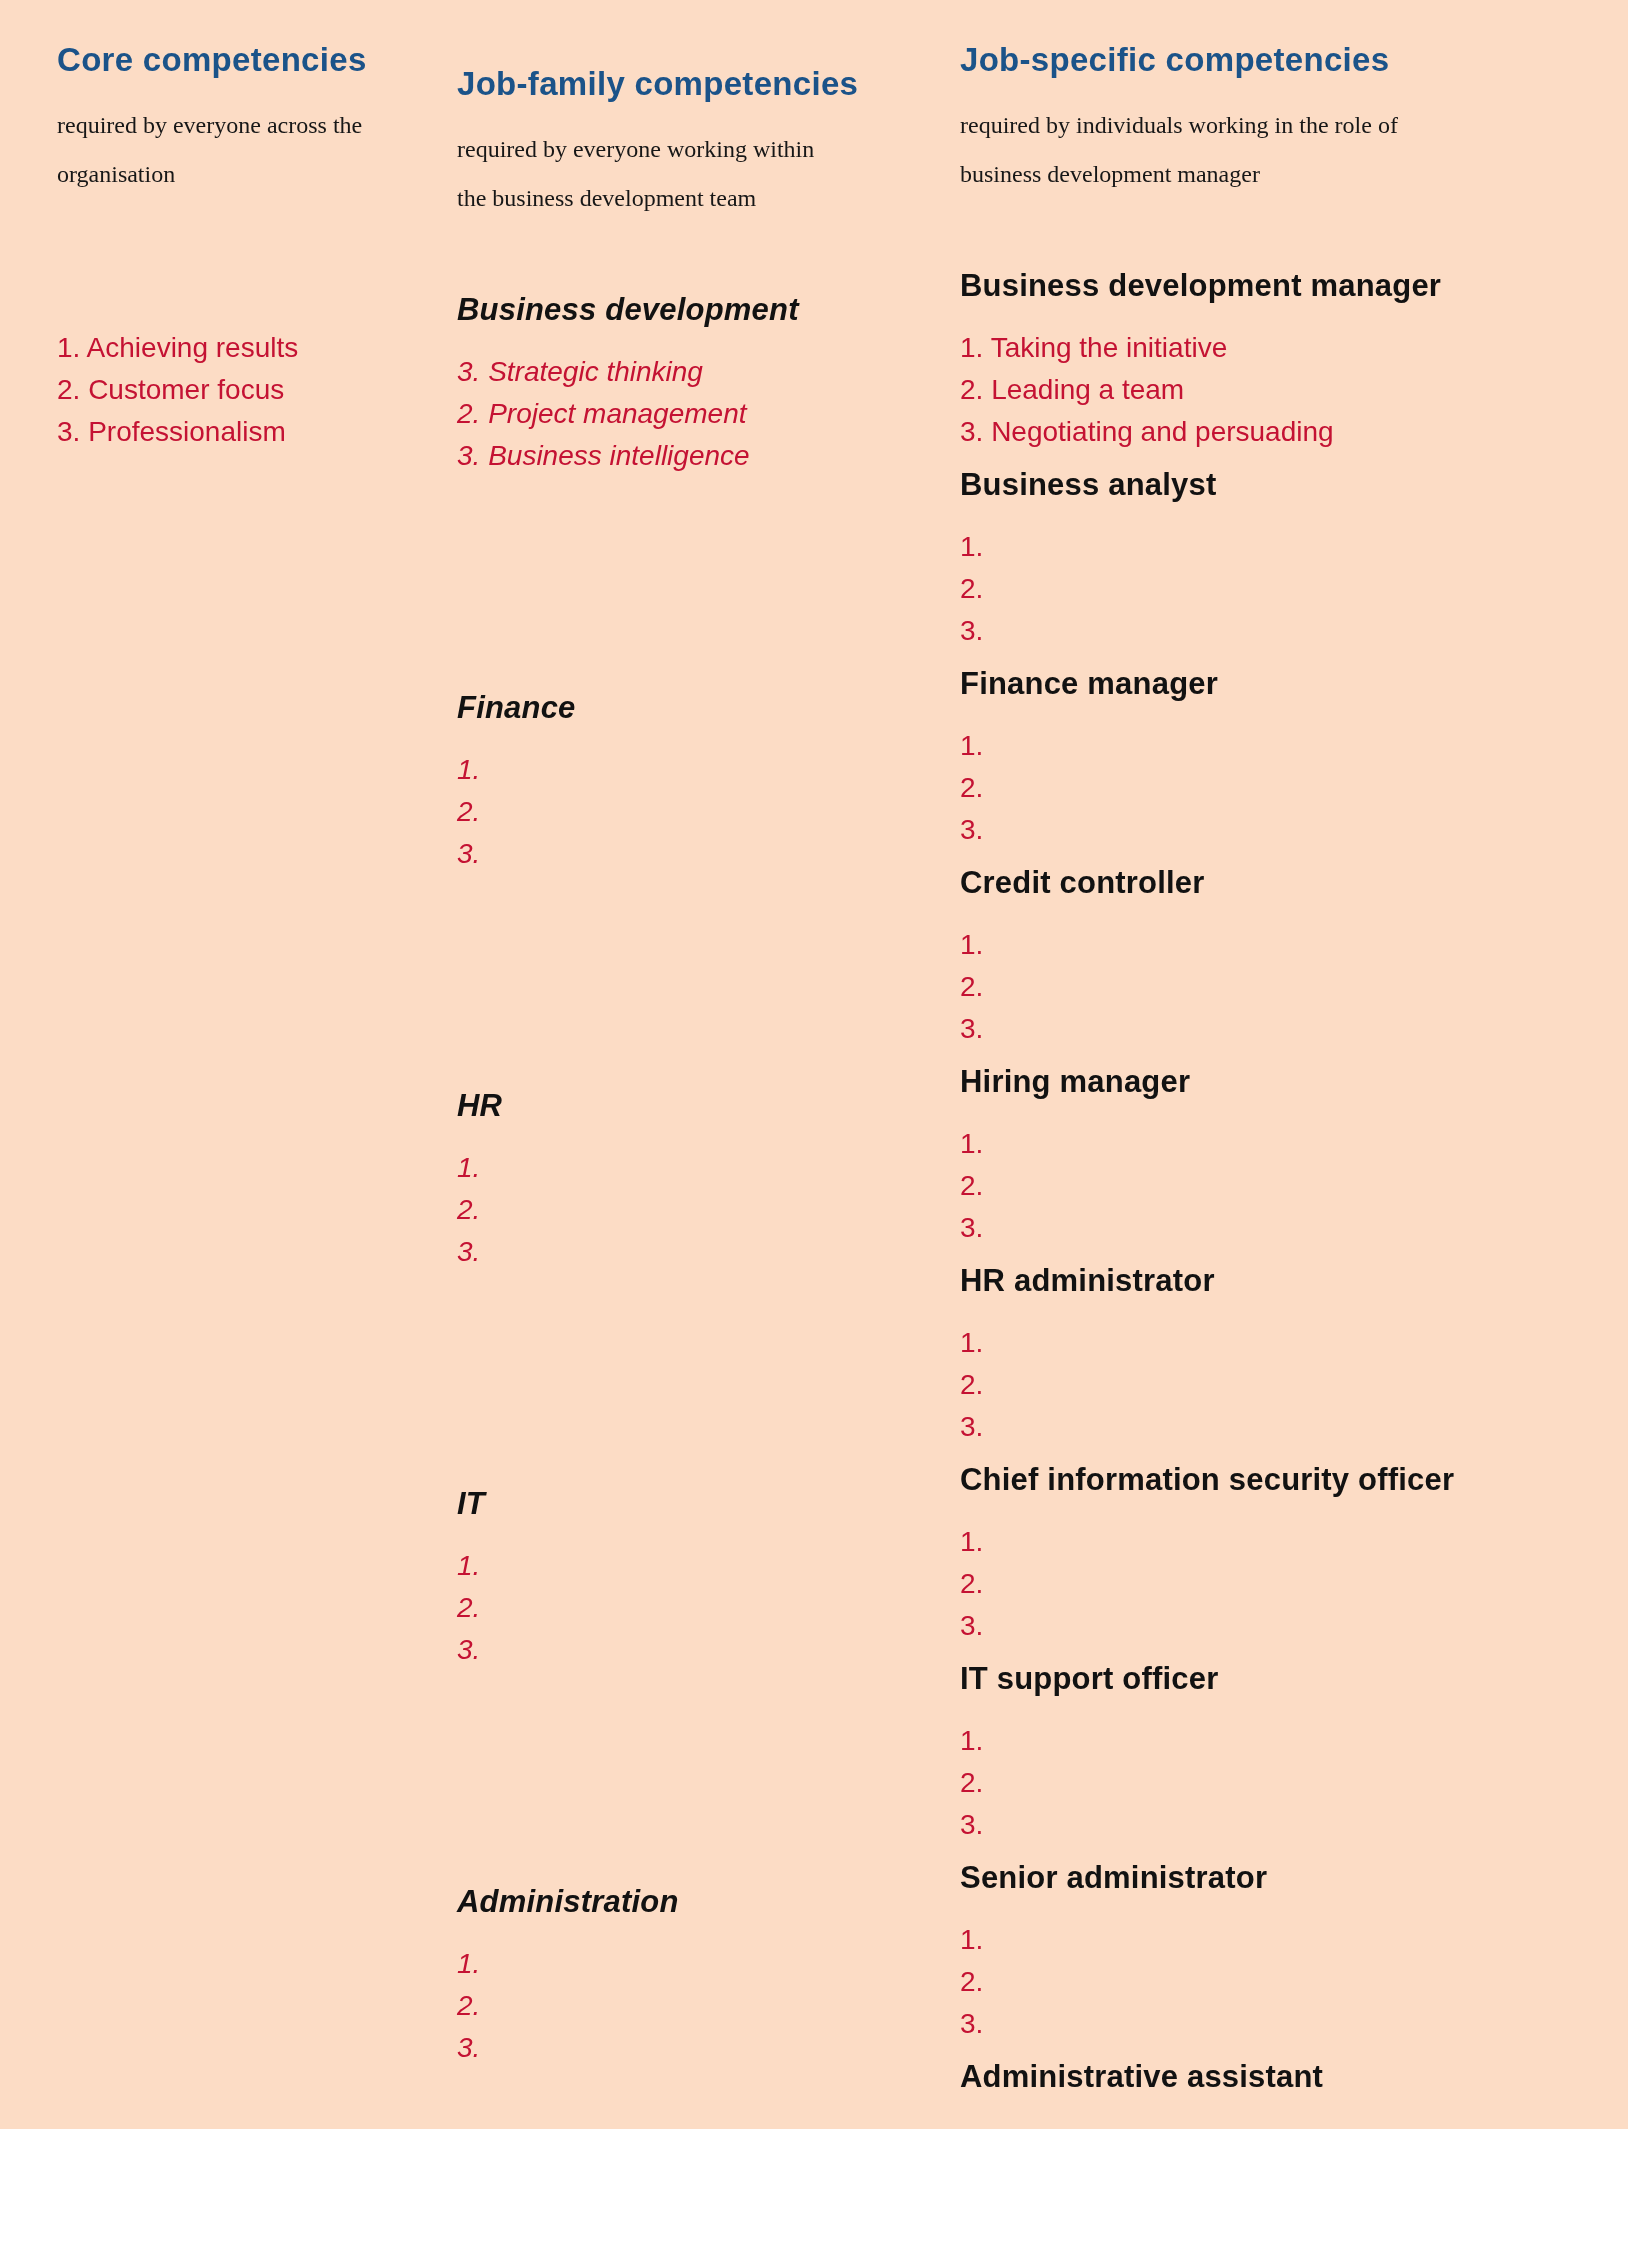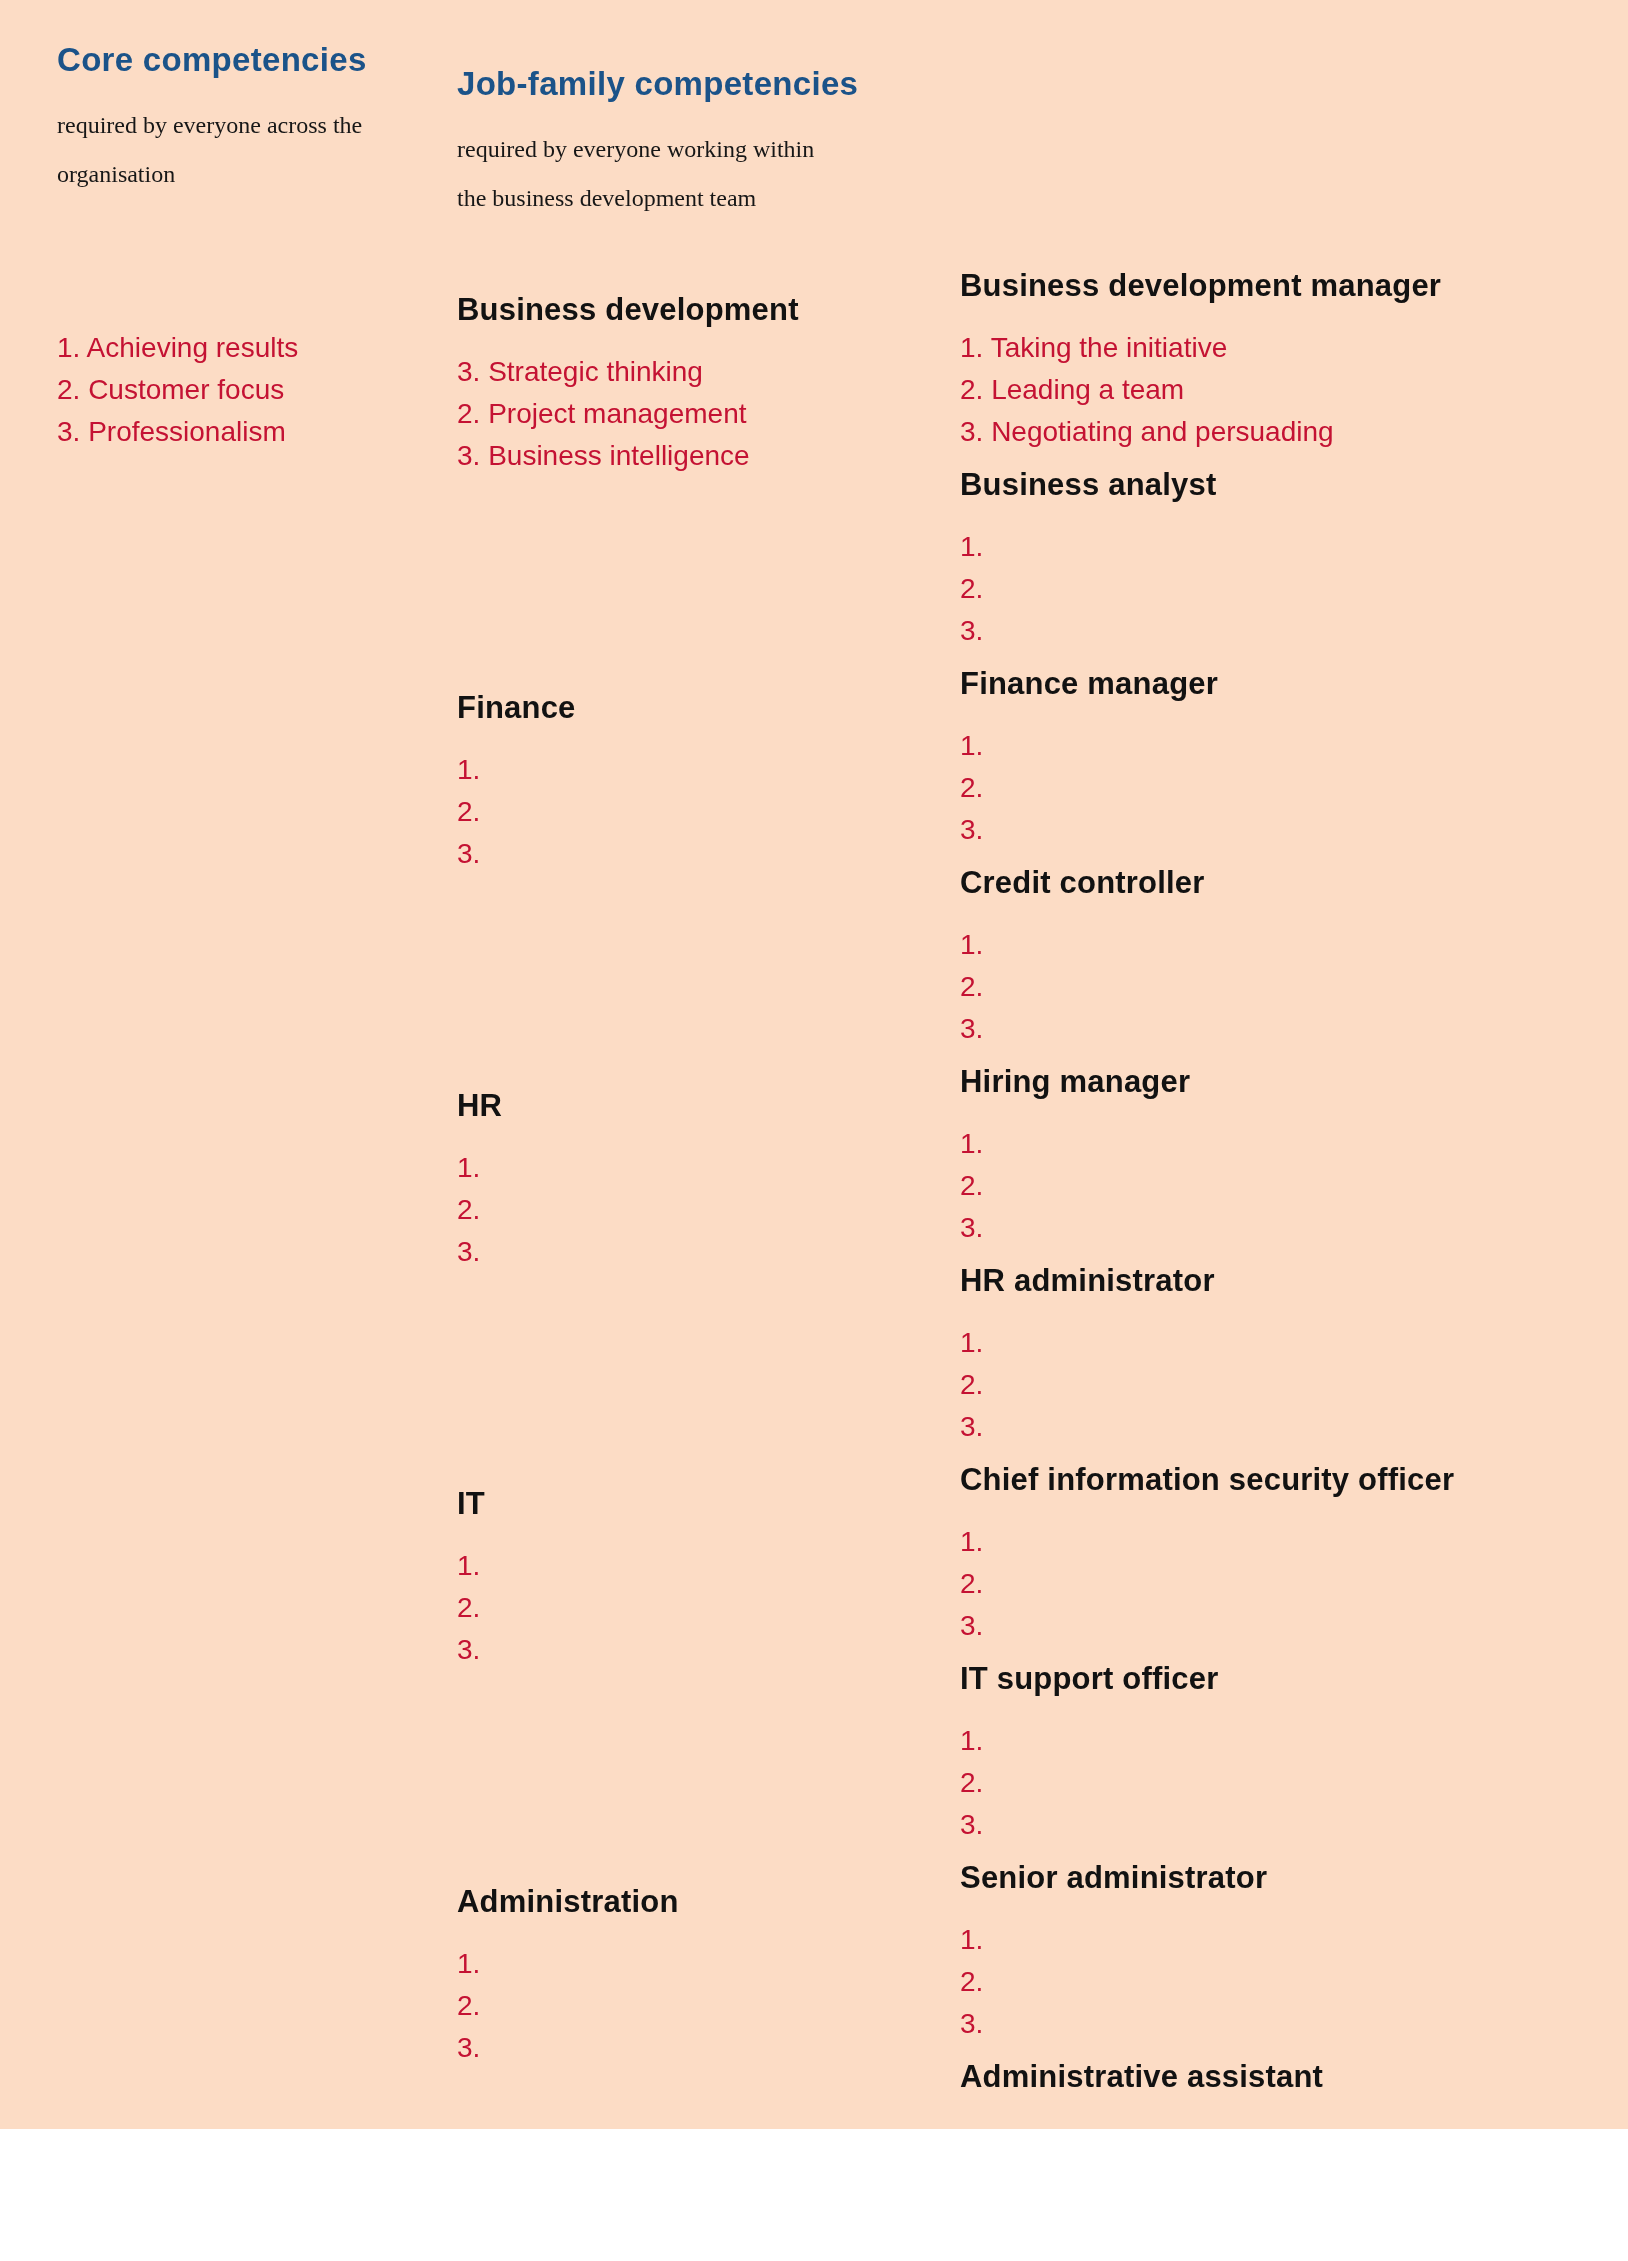--- a/index.html
+++ b/index.html
@@ -22,21 +22,21 @@
     height:100%;
     display:grid;
     grid-template-columns:400px 503px 668px;
     grid-template-rows:226px repeat(10, 199px);
     padding:41px 0 0 57px;
   }
   .c1{grid-column:1;} .c2{grid-column:2;margin-top:24px;} .c3{grid-column:3;}
   .r1{grid-row:1;} .r2{grid-row:2;} .r3{grid-row:3;} .r4{grid-row:4;}
   .r5{grid-row:5;} .r6{grid-row:6;} .r7{grid-row:7;} .r8{grid-row:8;}
   .r9{grid-row:9;} .r10{grid-row:10;} .r11{grid-row:11;}
-  .span2{grid-row-end:span 2;}
+  .span2{grid-row-end:span 2;font-style:italic;}
   .span10{grid-row-end:span 10;}
 
   .col-title{
     margin:0;
     font-size:33px;
     font-weight:700;
     color:var(--blue);
     letter-spacing:0.3px;
   }
   .col-subtitle{
@@ -74,20 +74,24 @@
   <div class="grid">
 
     <div class="c1 r1">
       <h1 class="col-title">Core competencies</h1>
       <p class="col-subtitle">required by everyone across the organisation</p>
     </div>
     <div class="c2 r1">
       <h1 class="col-title">Job-family competencies</h1>
       <p class="col-subtitle">required by everyone working within the business development team</p>
     </div>
+    <div class="c3 r1">
+      <h1 class="col-title">Job-specific competencies</h1>
+      <p class="col-subtitle">required by individuals working in the role of business development manager</p>
+    </div>
 
     <div class="c1 r2 span10">
       <h2 class="block-heading"></h2>
       <ol class="num-list">
         <li class="list-item">1. Achieving results</li>
         <li class="list-item">2. Customer focus</li>
         <li class="list-item">3. Professionalism</li>
       </ol>
     </div>
 

